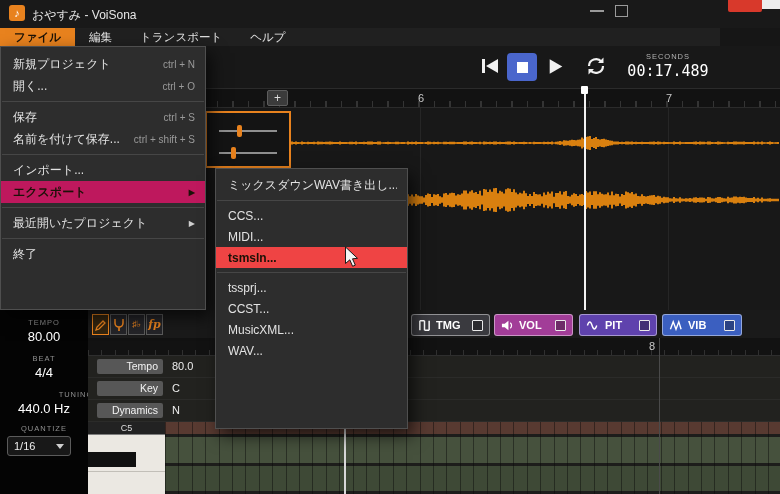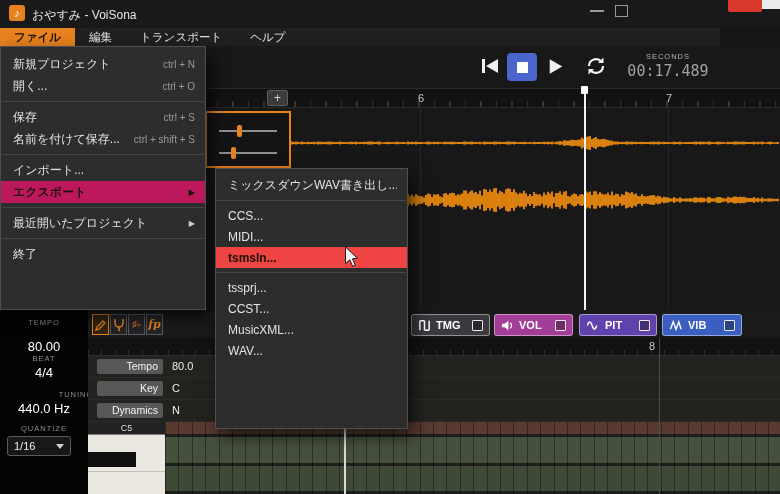--- a/index.html
+++ b/index.html
@@ -22,21 +22,21 @@
   .mb-item{height:18px;line-height:18px;padding:0 14px;font-size:11.5px;color:#e4e4e4;white-space:nowrap;}
   .mb-item.active{color:#1b1207;font-weight:bold;}
 
   
   .main{position:absolute;left:0;top:46px;width:780px;height:264px;background:#181818;}
   .tbtn{position:absolute;display:flex;align-items:center;justify-content:center;}
   .tbtn.stop{width:30px;height:28px;border-radius:4px;}
   .stopsq{width:11px;height:11px;background:#fff;}
   .timeblock{position:absolute;left:622px;top:6px;width:92px;text-align:center;}
   .seclabel{font-size:7.5px;color:#b2b2b2;letter-spacing:1px;}
-  .timeval{font-size:15px;color:#a3a3a3;font-family:"DejaVu Sans Mono",monospace;margin-top:1px;}
+  .timeval{font-size:15px;color:#ffffff;font-family:"DejaVu Sans Mono",monospace;margin-top:1px;}
 
   .ruler{position:absolute;left:0;top:42px;width:780px;height:20px;background:#121212;
          border-top:1px solid #2b2b2b;border-bottom:1px solid #2b2b2b;box-sizing:border-box;}
   .ruler-ticks{position:absolute;left:0;bottom:0;width:100%;height:6px;
          background:repeating-linear-gradient(90deg,#343434 0 1px,transparent 1px 15.5px);}
   .plusbtn{position:absolute;left:267px;top:1px;width:21px;height:16px;background:#3b3b3b;
          border:1px solid #5d5d5d;border-radius:2px;color:#ddd;font-size:12px;line-height:13px;text-align:center;}
   .rmark{position:absolute;top:3px;font-size:11px;color:#c9c9c9;}
   .vline{position:absolute;width:1px;background:#262626;}
 
@@ -188,21 +188,21 @@
       <div class="slidertrack" style="top:39px;"></div>
       <div class="sliderhandle" style="left: 24px; top: 34px; background: rgb(232, 130, 30);"></div>
     </div>
 
     <div class="playhead"></div>
     <div class="playhead-cap"></div>
   </div>
 
   <div class="leftpanel">
     <div class="lp-label" style="top:8px;">TEMPO</div>
-    <div class="lp-value" style="top:29px;">80.00</div>
+    <div class="lp-value" style="top:19px;">80.00</div>
     <div class="lp-label" style="top:44px;">BEAT</div>
     <div class="lp-value" style="top:55px;">4/4</div>
     <div class="lp-label" style="top:80px;padding-left:32px;">TUNING</div>
     <div class="lp-value" style="top:91px;">440.0 Hz</div>
     <div class="lp-label" style="top:114px;">QUANTIZE</div>
     <div class="quantize">
       <span>1/16</span>
       <span class="chevdown"></span>
     </div>
   </div>

